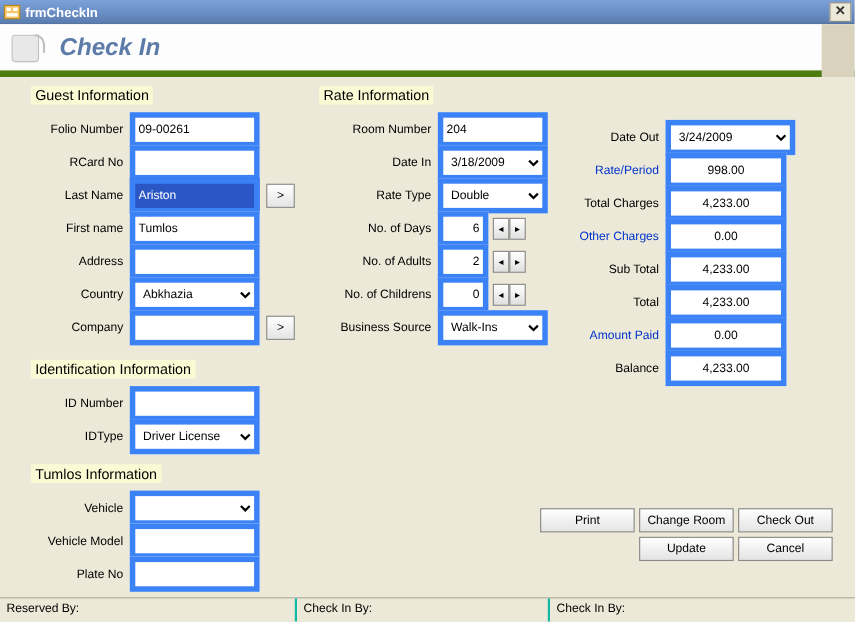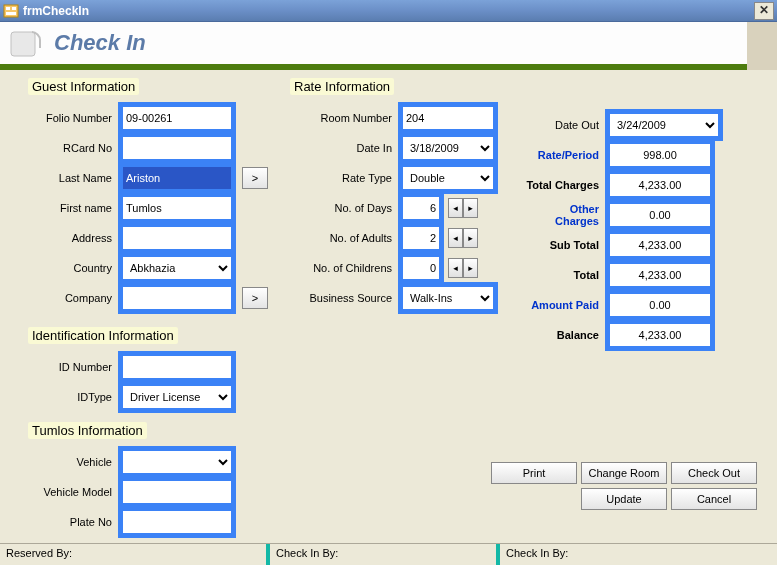--- a/index.html
+++ b/index.html
@@ -124,21 +124,21 @@
     width: 108px;
     text-align: right;
     padding-right: 6px;
     font-size: 11px;
   }
   .row-label-r {
     width: 80px;
     text-align: right;
     padding-right: 6px;
     font-size: 11px;
-    font-weight: bold;
+    font-weight: normal;
   }
   .link-label { color: #0033cc; cursor: pointer; }
   input.txt, select.sel {
     height: 32px;
     border: 5px solid #3b82f6;
     background: #fff;
     font-family: Tahoma, Arial;
     font-size: 11px;
     padding: 1px 3px;
   }
@@ -202,21 +202,21 @@
     bottom: 0;
     left: 0;
     width: 777px;
     height: 22px;
     display: flex;
     border-top: 1px solid #aca899;
     background: #ece9d8;
     font-size: 11px;
   }
   .status-cell {
-    border-right: 4px solid #14b8a6;
+    border-right: 2px solid #14b8a6;
     padding: 3px 6px;
     min-width: 180px;
   }
   .status-cell:last-child { border-right: none; flex: 1; }
   .selected-input {
     background: #2a56c6 !important;
     color: #fff;
   }
 </style>
 </head>

